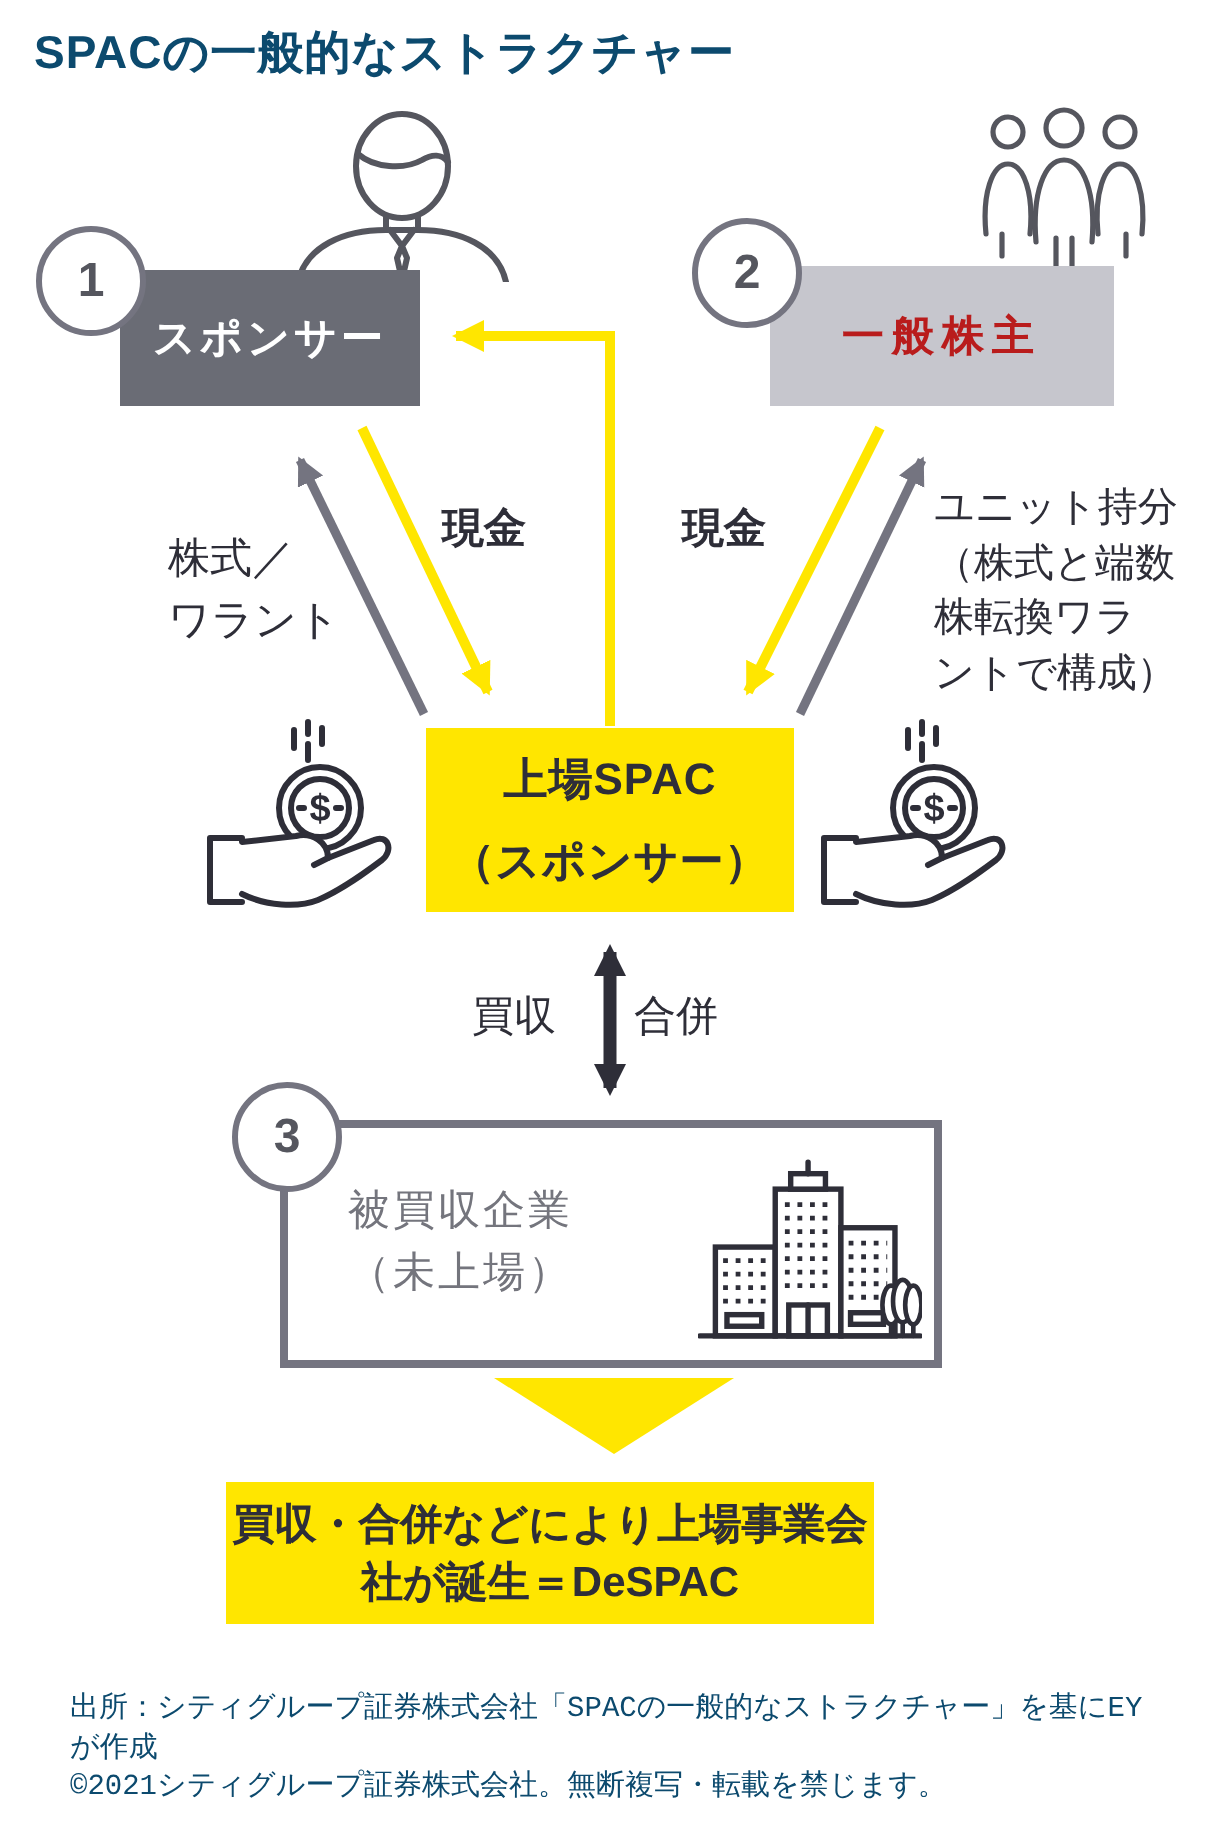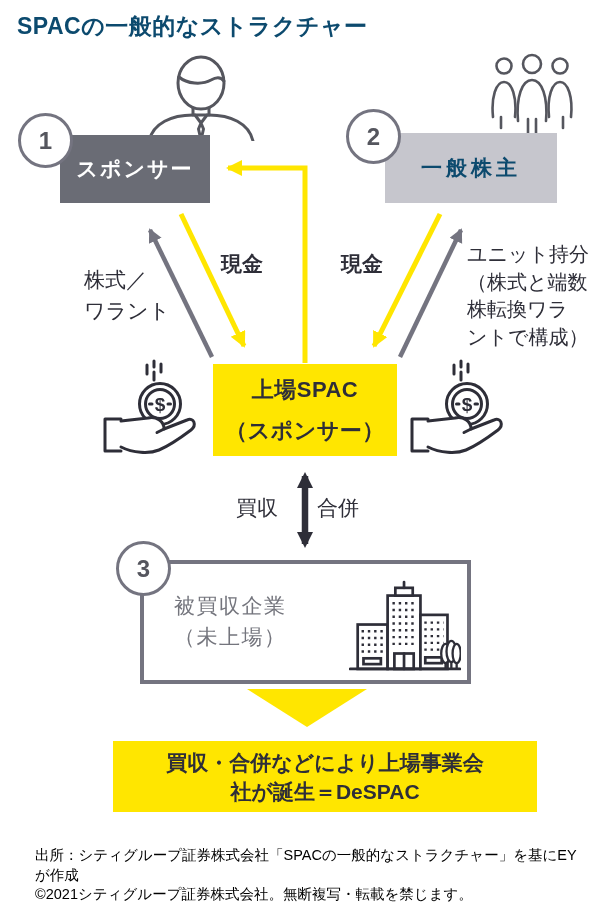--- a/index.html
+++ b/index.html
@@ -5,44 +5,44 @@
   html,body{margin:0;padding:0;background:#fff;}
   body{font-family:"Liberation Sans","DejaVu Sans",sans-serif;color:#2e2e38;}
   .canvas{position:relative;width:610px;height:920px;background:#ffffff;overflow:hidden;}
   .abs{position:absolute;}
   .page-title{left:17px;top:11px;font-size:23px;font-weight:700;letter-spacing:.5px;color:#0c4a6e;}
   .overlay{left:0;top:0;width:610px;height:920px;z-index:1;pointer-events:none;}
   .icon-wrap{z-index:1;}
   .node{z-index:3;display:flex;align-items:center;justify-content:center;box-sizing:border-box;}
   .sponsor-box{left:60px;top:135px;width:150px;height:68px;background:#6a6c75;color:#ffffff;
     font-size:21px;font-weight:700;letter-spacing:2px;}
-  .shareholder-box{left:385px;top:133px;width:172px;height:70px;background:#c6c6cd;color:#0c4a6e;
+  .shareholder-box{left:385px;top:133px;width:172px;height:70px;background:#c6c6cd;color:#b91c1c;
     font-size:21px;font-weight:700;letter-spacing:4px;}
   .badge{width:55px;height:55px;border-radius:50%;background:#fff;border:3.5px solid #747480;
     color:#55565e;font-size:24px;font-weight:700;display:flex;align-items:center;justify-content:center;
     z-index:4;box-sizing:border-box;}
   .badge-1{left:18px;top:113px;}
   .badge-2{left:346px;top:109px;}
   .badge-3{left:116px;top:541px;}
   .spac-box{left:213px;top:364px;width:184px;height:92px;background:#ffe600;flex-direction:column;
     font-size:22px;font-weight:700;letter-spacing:.5px;gap:11px;color:#2e2e38;}
   .flow-label{z-index:2;font-size:21px;color:#2e2e38;white-space:nowrap;}
   .bold{font-weight:700;}
   .lbl-shares{left:84px;top:264px;line-height:31px;}
   .lbl-cash-left{left:221px;top:250px;}
   .lbl-cash-right{left:341px;top:250px;}
   .lbl-unit{left:467px;top:241px;font-size:20px;line-height:27.5px;}
   .lbl-acq{left:236px;top:494px;}
   .lbl-merge{left:317px;top:494px;}
   .target-box{left:140px;top:560px;width:323px;height:116px;background:#fff;border:4px solid #747480;z-index:2;}
   .target-text{left:30px;top:26px;font-size:21px;line-height:31px;color:#74757d;letter-spacing:1.5px;white-space:nowrap;}
   .building-wrap{right:6px;bottom:4px;}
-  .result-box{left:113px;top:741px;width:424px;height:71px;background:#ffe600;flex-direction:column;
+  .result-box{left:113px;top:741px;width:324px;height:71px;background:#ffe600;flex-direction:column;
     font-size:21px;font-weight:700;line-height:29px;text-align:center;color:#2e2e38;}
-  .footer{left:35px;top:846px;width:560px;font-size:14.5px;line-height:19.5px;color:#000000;}
+  .footer{left:35px;top:846px;width:560px;font-size:14.5px;line-height:19.5px;color:#0c4a6e;font-family:Liberation Mono, monospace;}
   .nowrap{white-space:nowrap;}
 </style>
 </head>
 <body>
 
 <div class="canvas">
 
   <div class="abs page-title">SPACの一般的なストラクチャー</div>
 
   <svg class="abs overlay" viewBox="0 0 610 920" xmlns="http://www.w3.org/2000/svg">

